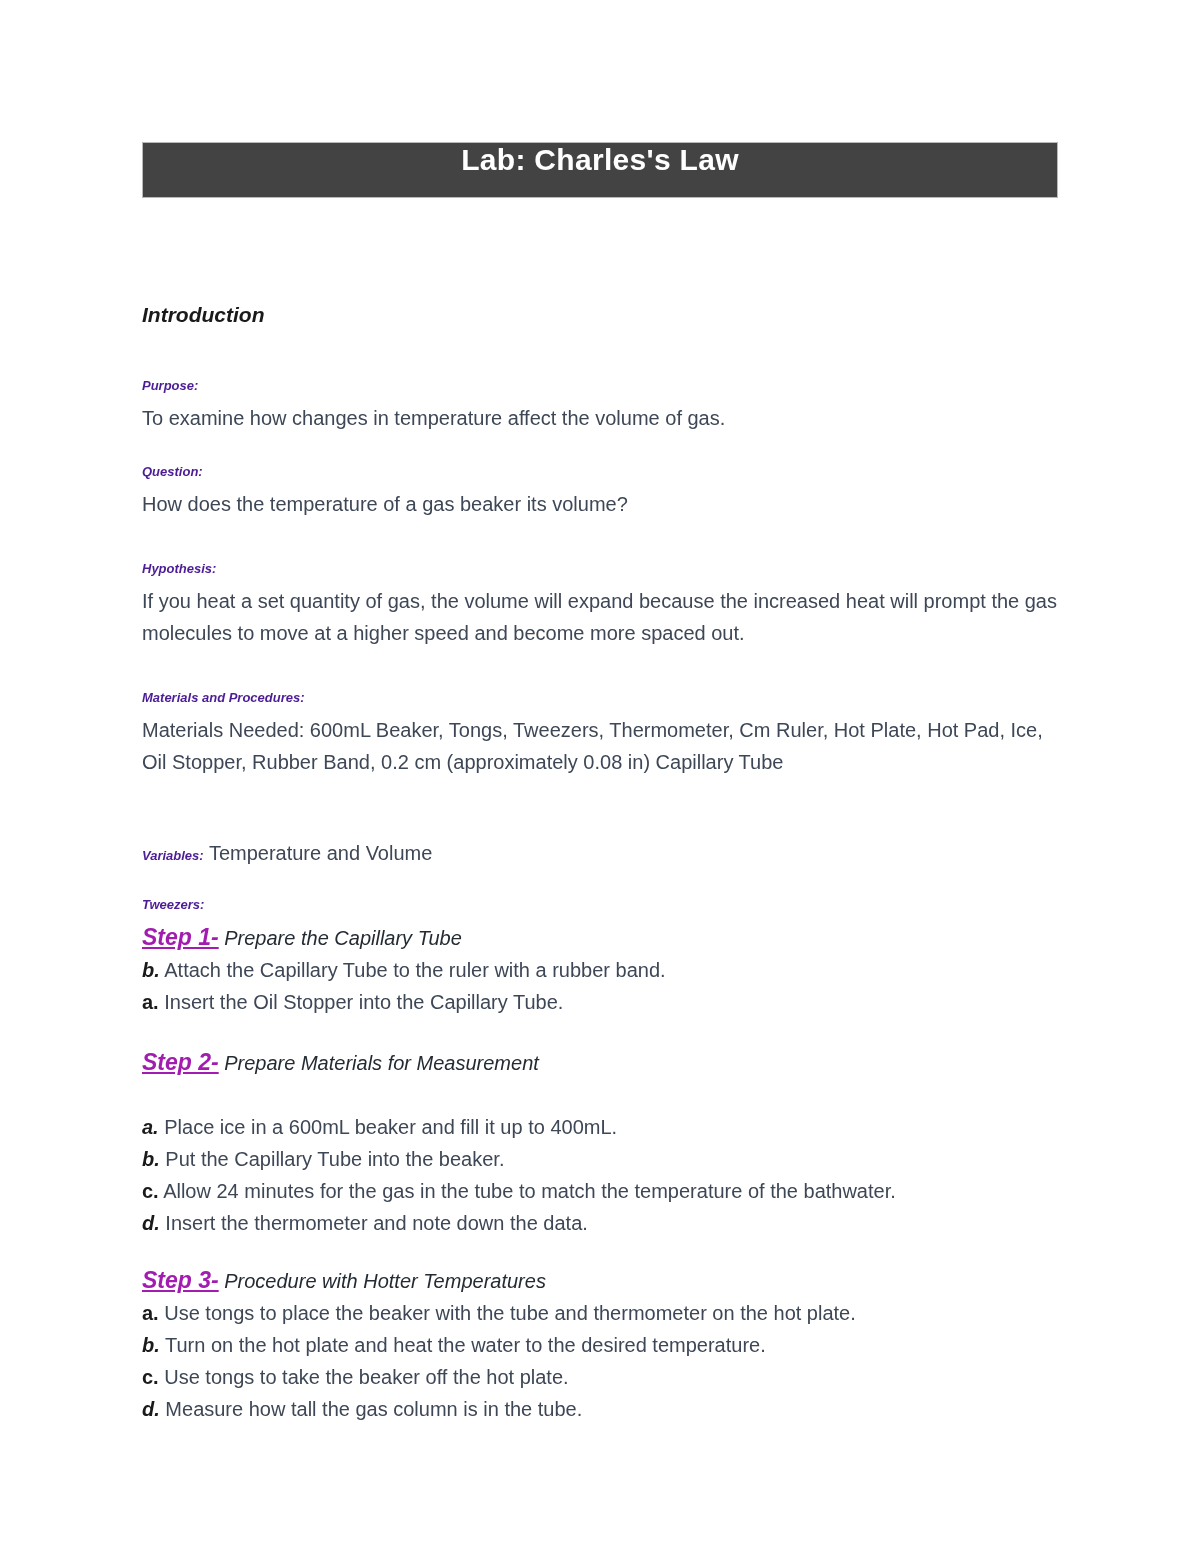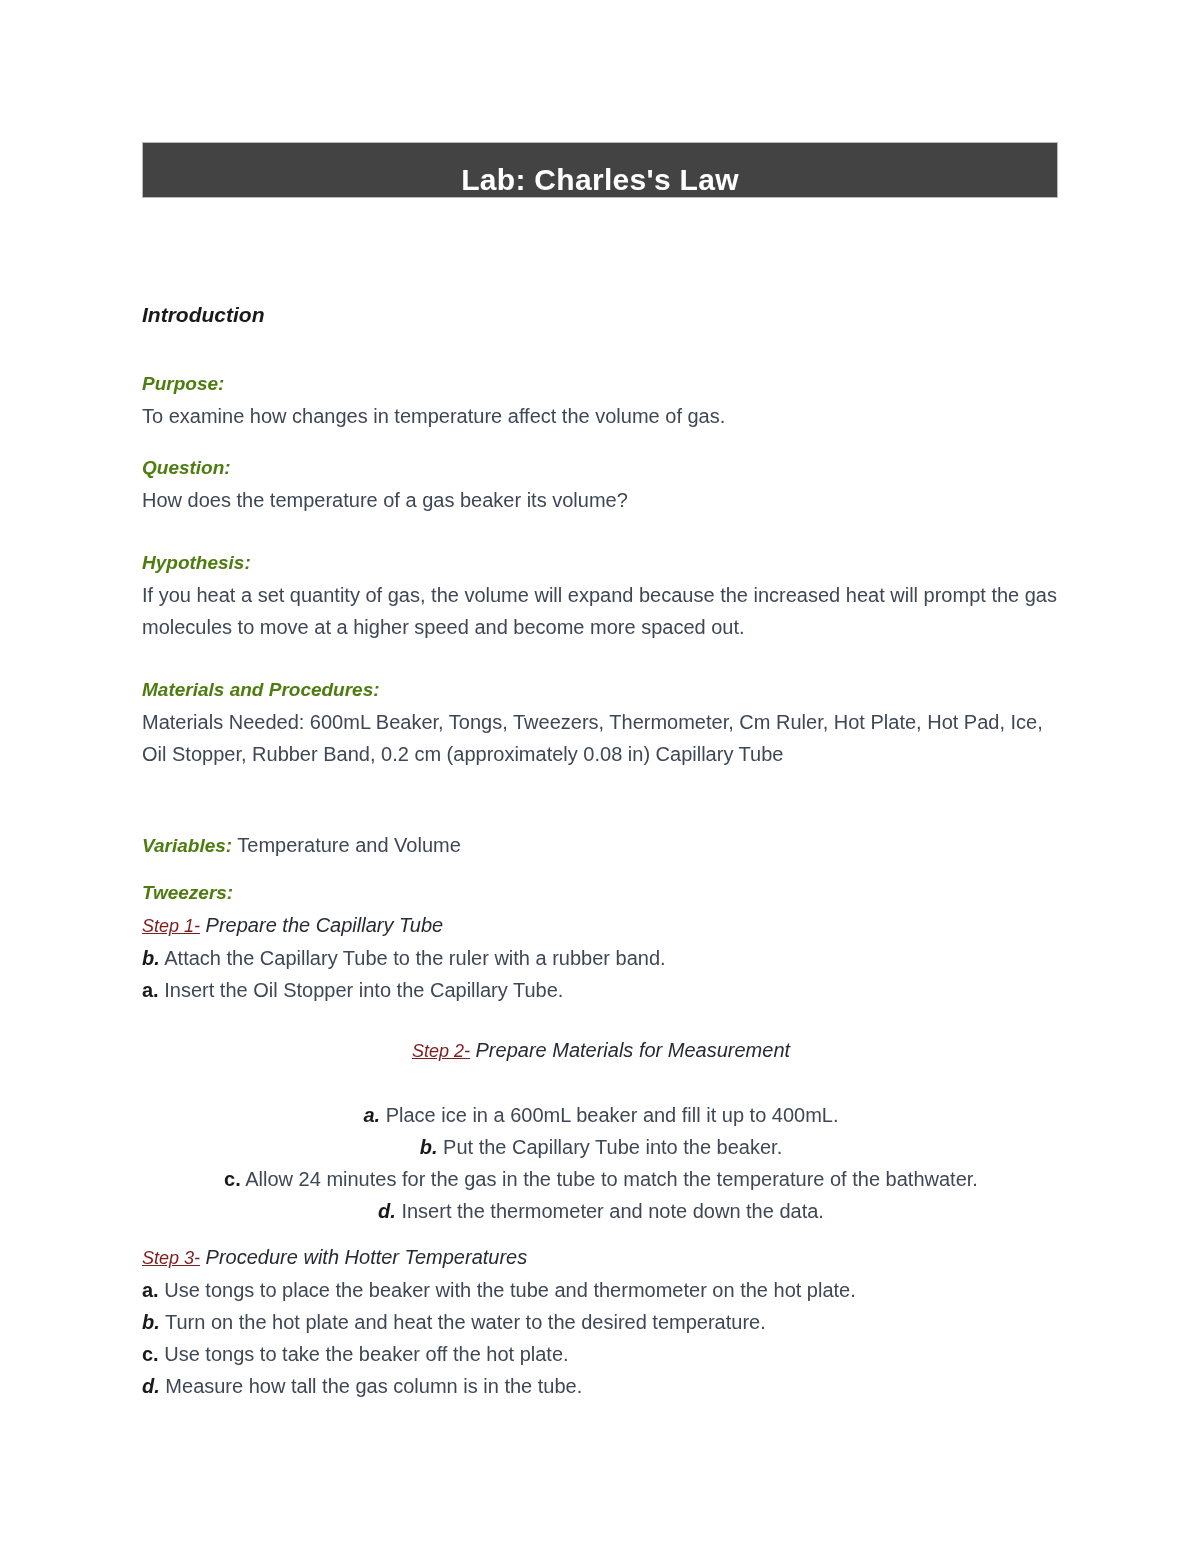--- a/index.html
+++ b/index.html
@@ -6,54 +6,54 @@
   body {
     width: 1200px; height: 1553px;
     font-family: "Liberation Sans", "DejaVu Sans", sans-serif;
     -webkit-font-smoothing: antialiased;
   }
   .page { position: relative; width: 1200px; height: 1553px; background: #ffffff; overflow: hidden; }
 
   .title-bar {
     position: absolute; left: 142px; top: 142px; width: 914px; height: 54px;
     background: #434343; border: 1px solid #b9b9b9;
-    display: flex; align-items: flex-end; justify-content: center;
+    display: flex; align-items: flex-start; justify-content: center;
   }
   .title-bar h1 {
     margin: 0; color: #ffffff; font-size: 30px; font-weight: bold; letter-spacing: 0.3px;
   }
 
   .content {
     position: absolute; left: 142px; top: 299px; width: 918px;
     color: #3e4756; font-size: 20px; line-height: 32px;
   }
   .content p { margin: 0; }
 
   .intro-heading {
     margin: 0 0 36px 0;
     font-size: 21px; font-weight: bold; font-style: italic; color: #1a1a1a;
   }
   .label {
-    font-size: 19px; font-weight: bold; font-style: italic; color: #4d7c0f;
+    font-size: 13px; font-weight: bold; font-style: italic; color: #4c1d95;
   }
   .blk-purpose    { margin-bottom: 19px; }
   .blk-question   { margin-bottom: 30px; }
   .blk-hypothesis { margin-bottom: 30px; }
   .blk-materials  { margin-bottom: 59px; }
   .blk-variables  { margin-bottom: 14px; }
 
   .step-label {
-    font-size: 18px; font-weight: normal; font-style: italic; color: #7f1d1d;
+    font-size: 23px; font-weight: bold; font-style: italic; color: #a21caf;
     text-decoration: underline;
   }
   .step-title { font-style: italic; color: #252b33; }
   .letter { font-weight: bold; color: #1a1a1a; }
   .letter.it { font-style: italic; }
   .step-1 { margin-bottom: 28px; }
-  .step-2 { margin-bottom: 14px; text-align: center; }
+  .step-2 { margin-bottom: 25px; }
   .gap-line { height: 32px; }
 </style>
 </head>
 <body>
 
 <div class="page">
 
   <div class="title-bar">
     <h1>Lab: Charles's Law</h1>
   </div>

